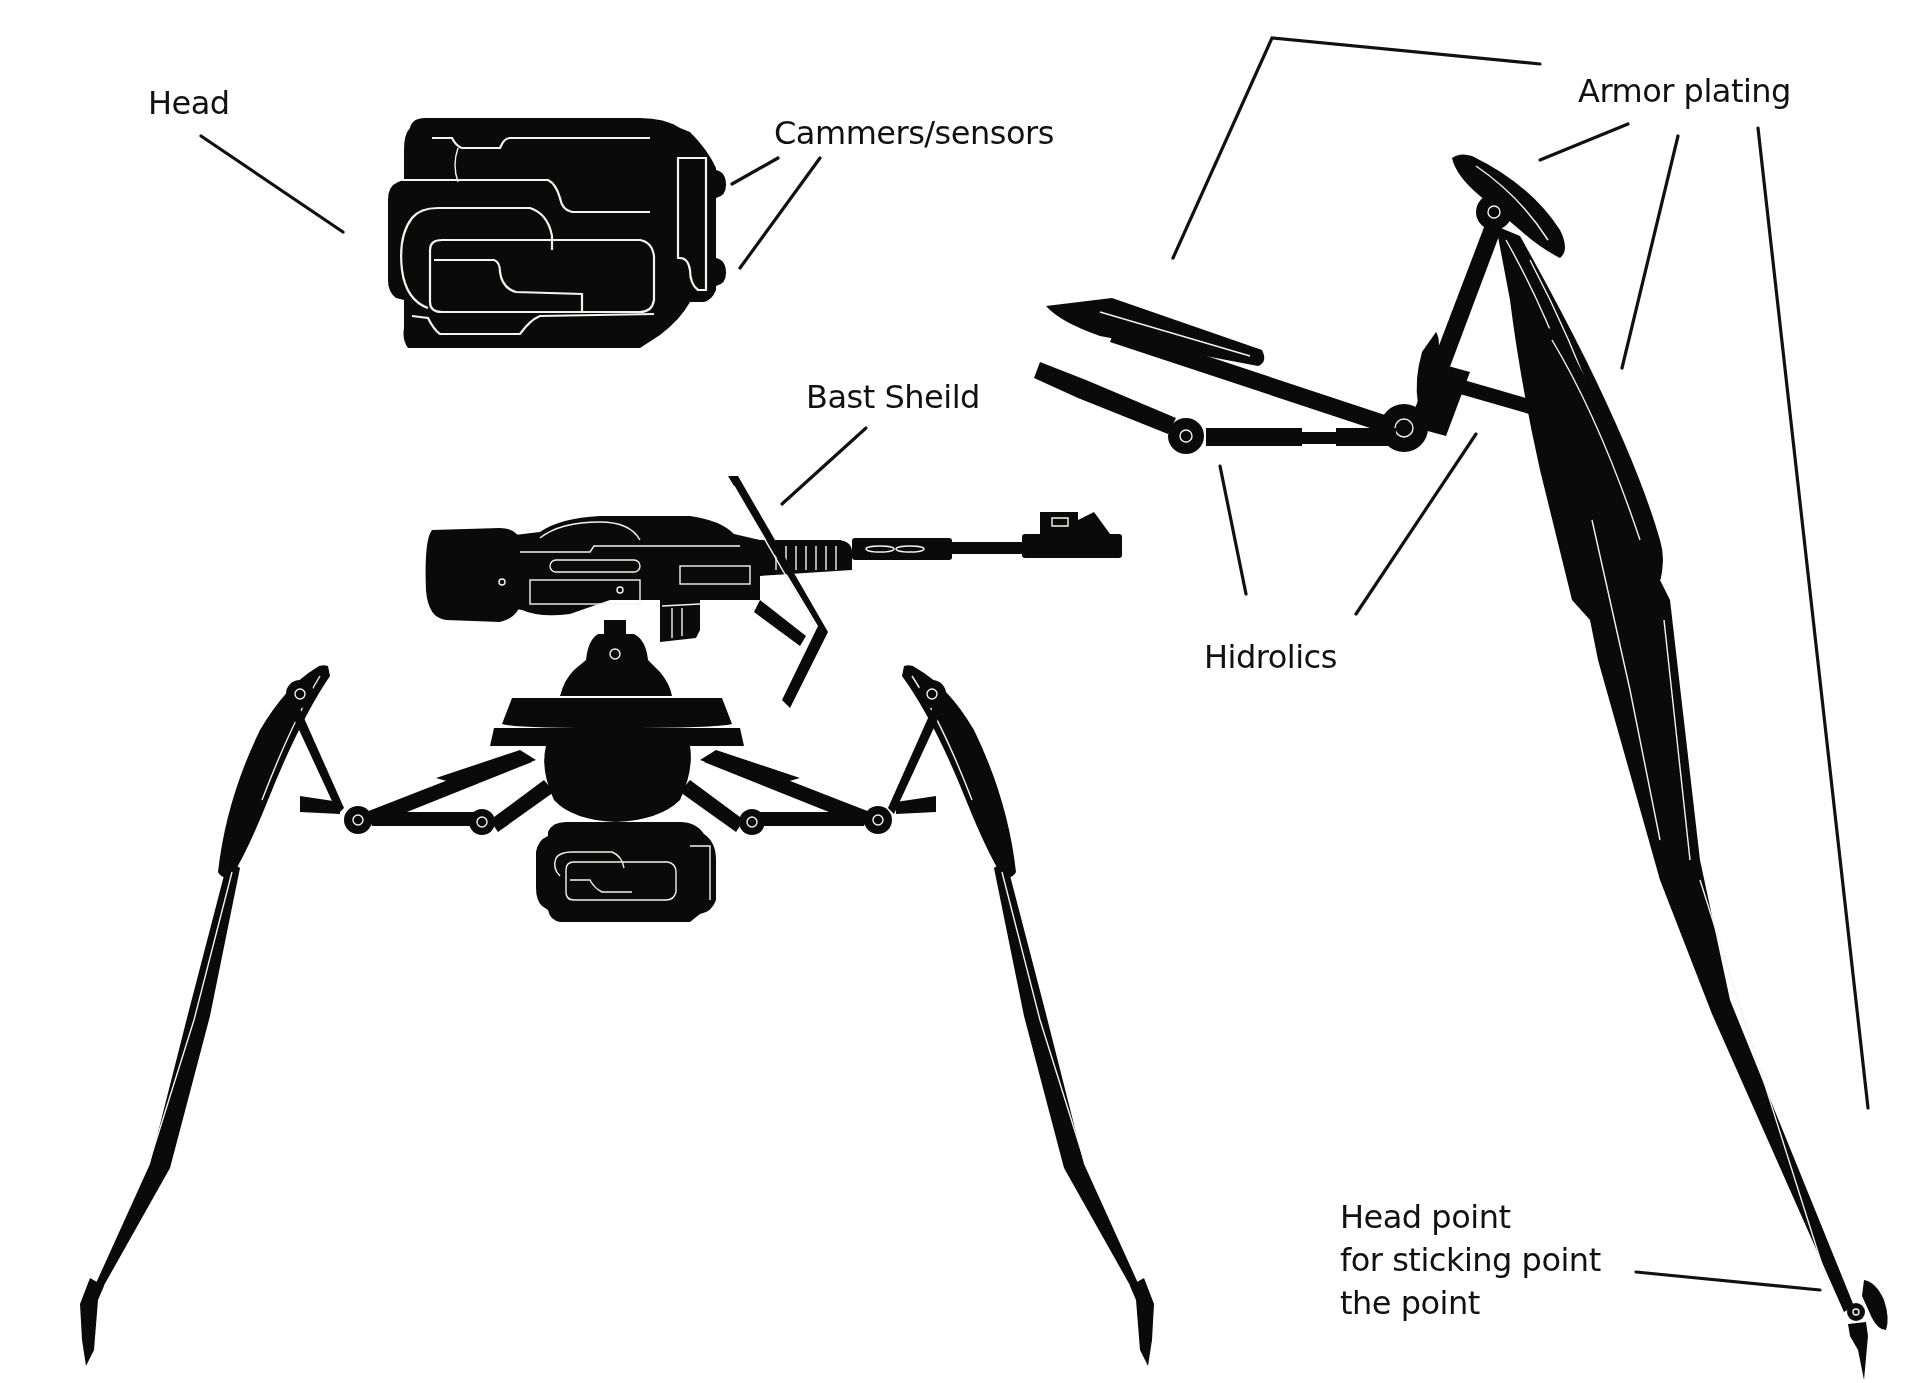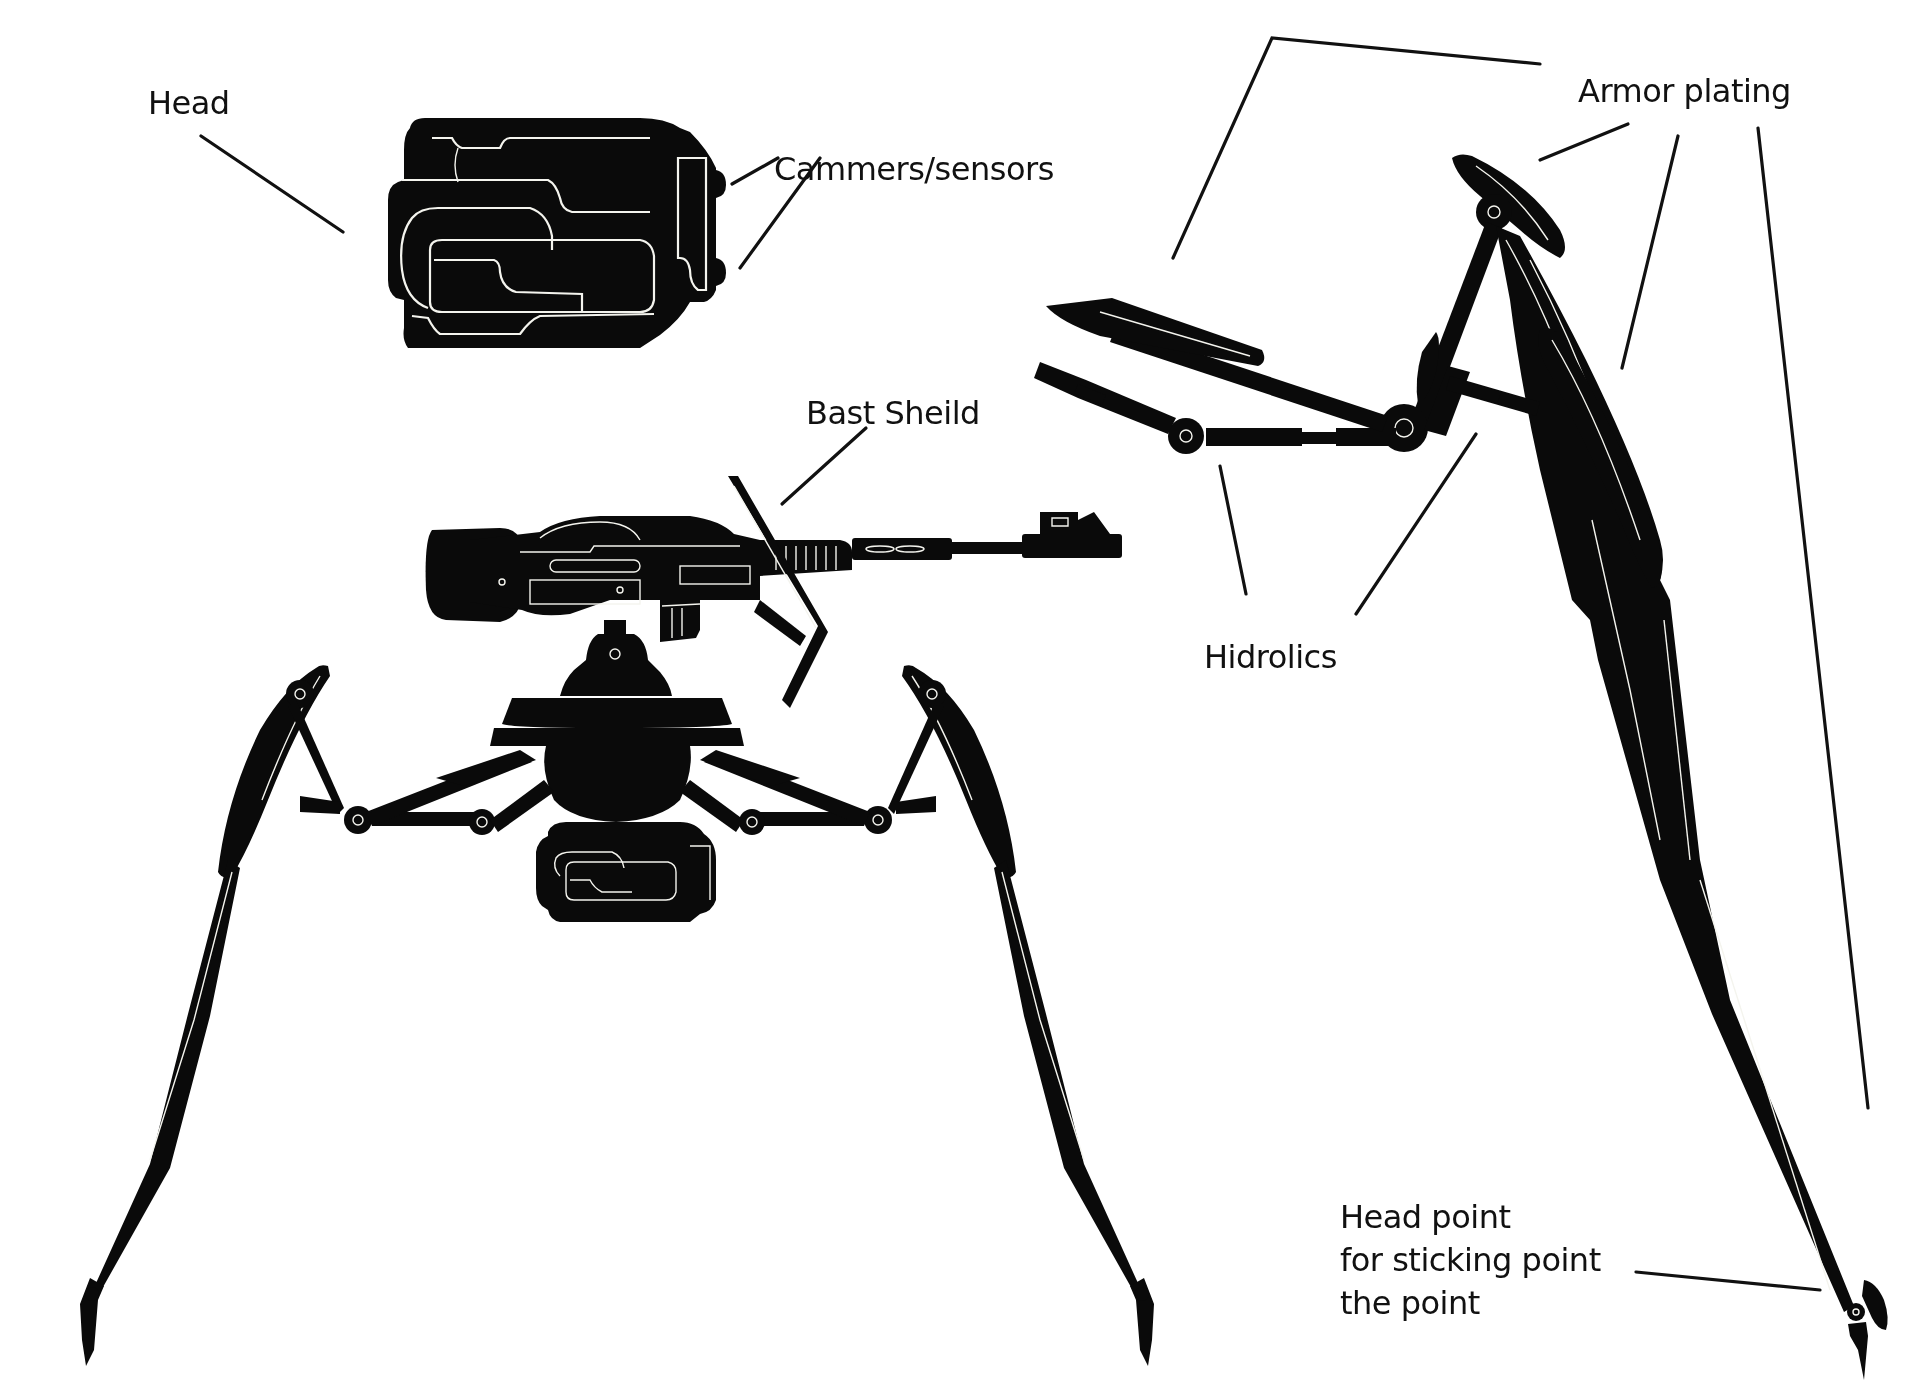--- a/index.html
+++ b/index.html
@@ -187,21 +187,21 @@
   <polyline class="leader" points="1173,258 1272,38 1540,64"></polyline>
   <line class="leader" x1="1628" y1="124" x2="1540" y2="160"></line>
   <line class="leader" x1="1678" y1="136" x2="1622" y2="368"></line>
   <line class="leader" x1="1758" y1="128" x2="1868" y2="1108"></line>
   <line class="leader" x1="1220" y1="466" x2="1246" y2="594"></line>
   <line class="leader" x1="1476" y1="434" x2="1356" y2="614"></line>
   <line class="leader" x1="1636" y1="1272" x2="1820" y2="1290"></line>
 </svg>
 
 <div class="lbl" style="left:148px; top:82px;">Head</div>
-<div class="lbl" style="left:774px; top:112px;margin-top:36px;">Cammers/sensors</div>
-<div class="lbl" style="left:806px; top:392px;">Bast Sheild</div>
+<div class="lbl" style="left:774px; top:112px;">Cammers/sensors</div>
+<div class="lbl" style="left:806px; top:376px;">Bast Sheild</div>
 <div class="lbl" style="left:1204px; top:636px;">Hidrolics</div>
 <div class="lbl" style="left:1578px; top:70px;">Armor plating</div>
 <div class="lbl multi" style="left:1340px; top:1196px;">
   <span>Head point</span>
   <span>for sticking point</span>
   <span>the point</span>
 </div>
 
 </body></html>

